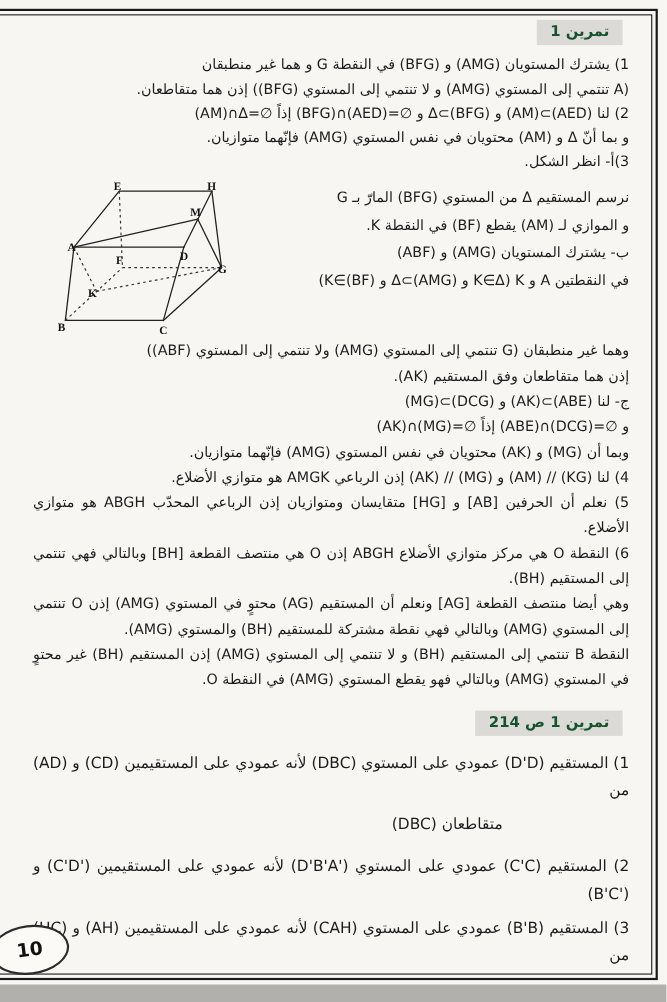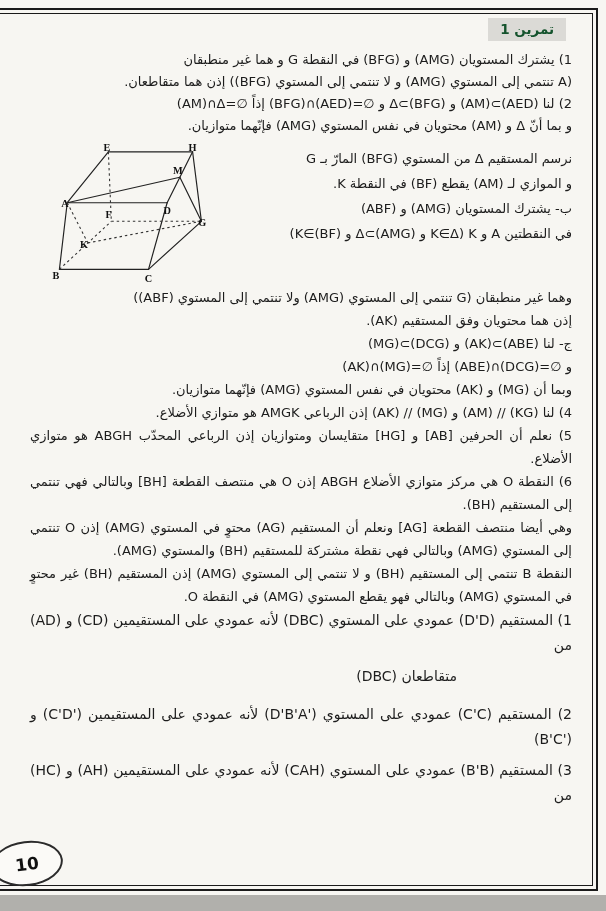--- a/index.html
+++ b/index.html
@@ -55,20 +55,21 @@
   <div class="content">
 
     <div class="title-row">
       <span class="sec-title">تمرين 1</span>
     </div>
 
     <p class="t">1) يشترك المستويان ⁦(AMG)⁩ و ⁦(BFG)⁩ في النقطة ⁦G⁩ و هما غير منطبقان</p>
     <p class="t">(⁦A⁩ تنتمي إلى المستوي ⁦(AMG)⁩ و لا تنتمي إلى المستوي ⁦(BFG)⁩) إذن هما متقاطعان.</p>
     <p class="t">2) لنا ⁦(AM)⊂(AED)⁩ و ⁦Δ⊂(BFG)⁩ و ⁦(BFG)∩(AED)=∅⁩ إذاً ⁦(AM)∩Δ=∅⁩</p>
     <p class="t">و بما أنّ ⁦Δ⁩ و ⁦(AM)⁩ محتويان في نفس المستوي ⁦(AMG)⁩ فإنّهما متوازيان.</p>
+    <p class="t">3)أ- انظر الشكل.</p>
 
     <div class="fig-row">
       <div class="fig-side">
         <p class="t">نرسم المستقيم ⁦Δ⁩ من المستوي ⁦(BFG)⁩ المارّ بـ ⁦G⁩</p>
         <p class="t">و الموازي لـ ⁦(AM)⁩ يقطع ⁦(BF)⁩ في النقطة ⁦K⁩.</p>
         <p class="t">ب- يشترك المستويان ⁦(AMG)⁩ و ⁦(ABF)⁩</p>
         <p class="t">في النقطتين ⁦A⁩ و ⁦K⁩ (⁦K∈Δ⁩ و ⁦Δ⊂(AMG)⁩ و ⁦K∈(BF)⁩)</p>
       </div>
 
       <svg class="cube" viewBox="0 0 190 145" aria-hidden="true">
@@ -102,31 +103,34 @@
           <text x="177" y="86" text-anchor="start">G</text>
           <text x="167" y="9" text-anchor="start">H</text>
           <text x="48" y="108" text-anchor="end">K</text>
           <text x="143" y="33" text-anchor="end">M</text>
         </g>
       </svg>
     </div>
 
     <div class="body-sec">
       <p class="t">وهما غير منطبقان (⁦G⁩ تنتمي إلى المستوي ⁦(AMG)⁩ ولا تنتمي إلى المستوي ⁦(ABF)⁩)</p>
-      <p class="t">إذن هما محتويان وفق المستقيم ⁦(AK)⁩.</p>
+      <p class="t">إذن هما متقاطعان وفق المستقيم ⁦(AK)⁩.</p>
       <p class="t">ج- لنا ⁦(AK)⊂(ABE)⁩ و ⁦(MG)⊂(DCG)⁩</p>
       <p class="t">و ⁦(ABE)∩(DCG)=∅⁩ إذاً ⁦(AK)∩(MG)=∅⁩</p>
       <p class="t">وبما أن ⁦(MG)⁩ و ⁦(AK)⁩ محتويان في نفس المستوي ⁦(AMG)⁩ فإنّهما متوازيان.</p>
       <p class="t">4) لنا ⁦(AM) // (KG)⁩ و ⁦(AK) // (MG)⁩ إذن الرباعي ⁦AMGK⁩ هو متوازي الأضلاع.</p>
       <p class="t">5) نعلم أن الحرفين ⁦[AB]⁩ و ⁦[HG]⁩ متقايسان ومتوازيان إذن الرباعي المحدّب ⁦ABGH⁩ هو متوازي الأضلاع.</p>
       <p class="t">6) النقطة ⁦O⁩ هي مركز متوازي الأضلاع ⁦ABGH⁩ إذن ⁦O⁩ هي منتصف القطعة ⁦[BH]⁩ وبالتالي فهي تنتمي إلى المستقيم ⁦(BH)⁩.</p>
       <p class="t">وهي أيضا منتصف القطعة ⁦[AG]⁩ ونعلم أن المستقيم ⁦(AG)⁩ محتوٍ في المستوي ⁦(AMG)⁩ إذن ⁦O⁩ تنتمي إلى المستوي ⁦(AMG)⁩ وبالتالي فهي نقطة مشتركة للمستقيم ⁦(BH)⁩ والمستوي ⁦(AMG)⁩.</p>
       <p class="t">النقطة ⁦B⁩ تنتمي إلى المستقيم ⁦(BH)⁩ و لا تنتمي إلى المستوي ⁦(AMG)⁩ إذن المستقيم ⁦(BH)⁩ غير محتوٍ في المستوي ⁦(AMG)⁩ وبالتالي فهو يقطع المستوي ⁦(AMG)⁩ في النقطة ⁦O⁩.</p>
     </div>
 
+    <div class="title-row title-row2">
+      <span class="sec-title">تمرين 1 ص 214</span>
+    </div>
 
     <div class="ex2">
       <div class="item">
         <p class="t main">1) المستقيم ⁦(D'D)⁩ عمودي على المستوي ⁦(DBC)⁩ لأنه عمودي على المستقيمين ⁦(CD)⁩ و ⁦(AD)⁩ من</p>
         <p class="t cont">متقاطعان ⁦(DBC)⁩</p>
       </div>
       <div class="item">
         <p class="t main">2) المستقيم ⁦(C'C)⁩ عمودي على المستوي ⁦(D'B'A')⁩ لأنه عمودي على المستقيمين ⁦(C'D')⁩ و ⁦(B'C')⁩</p>
       </div>
       <div class="item">

